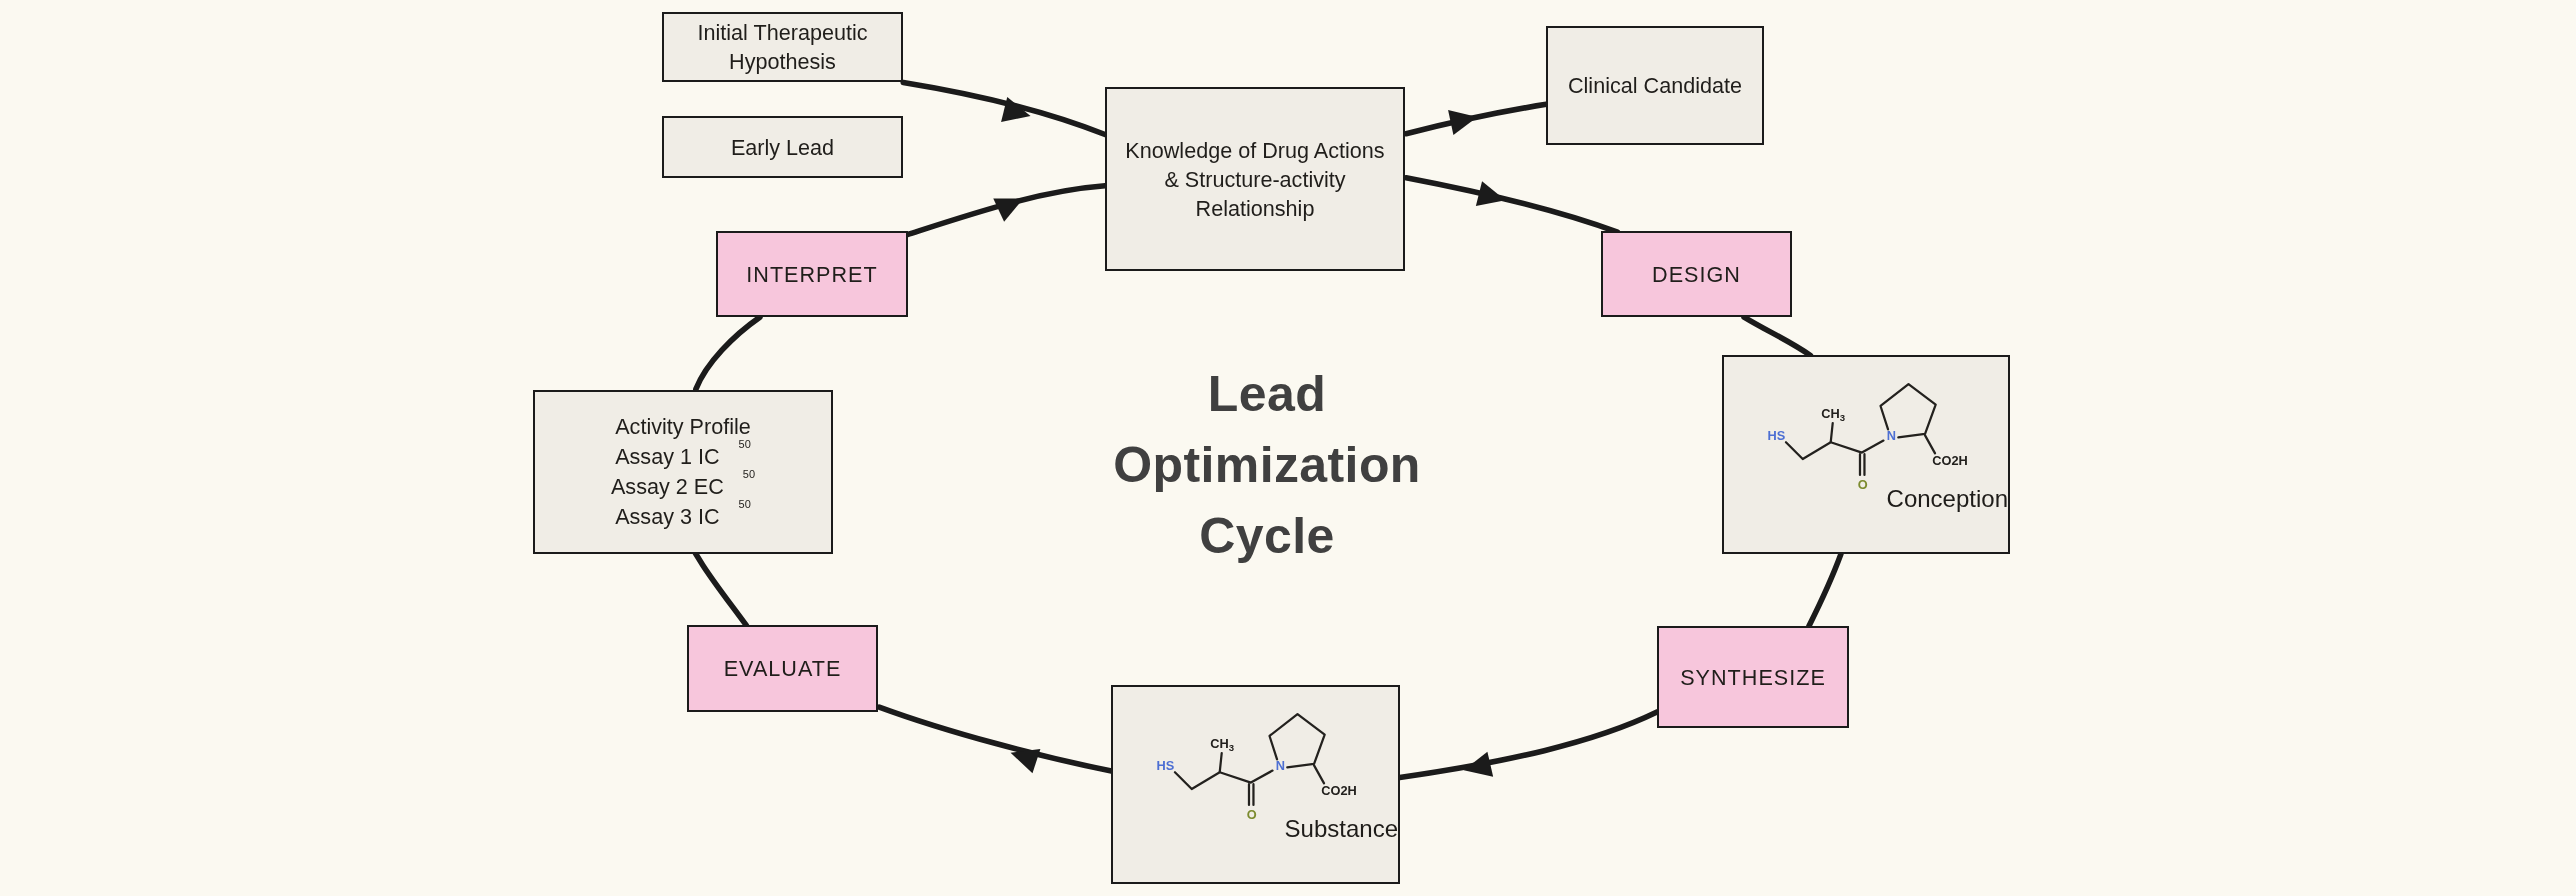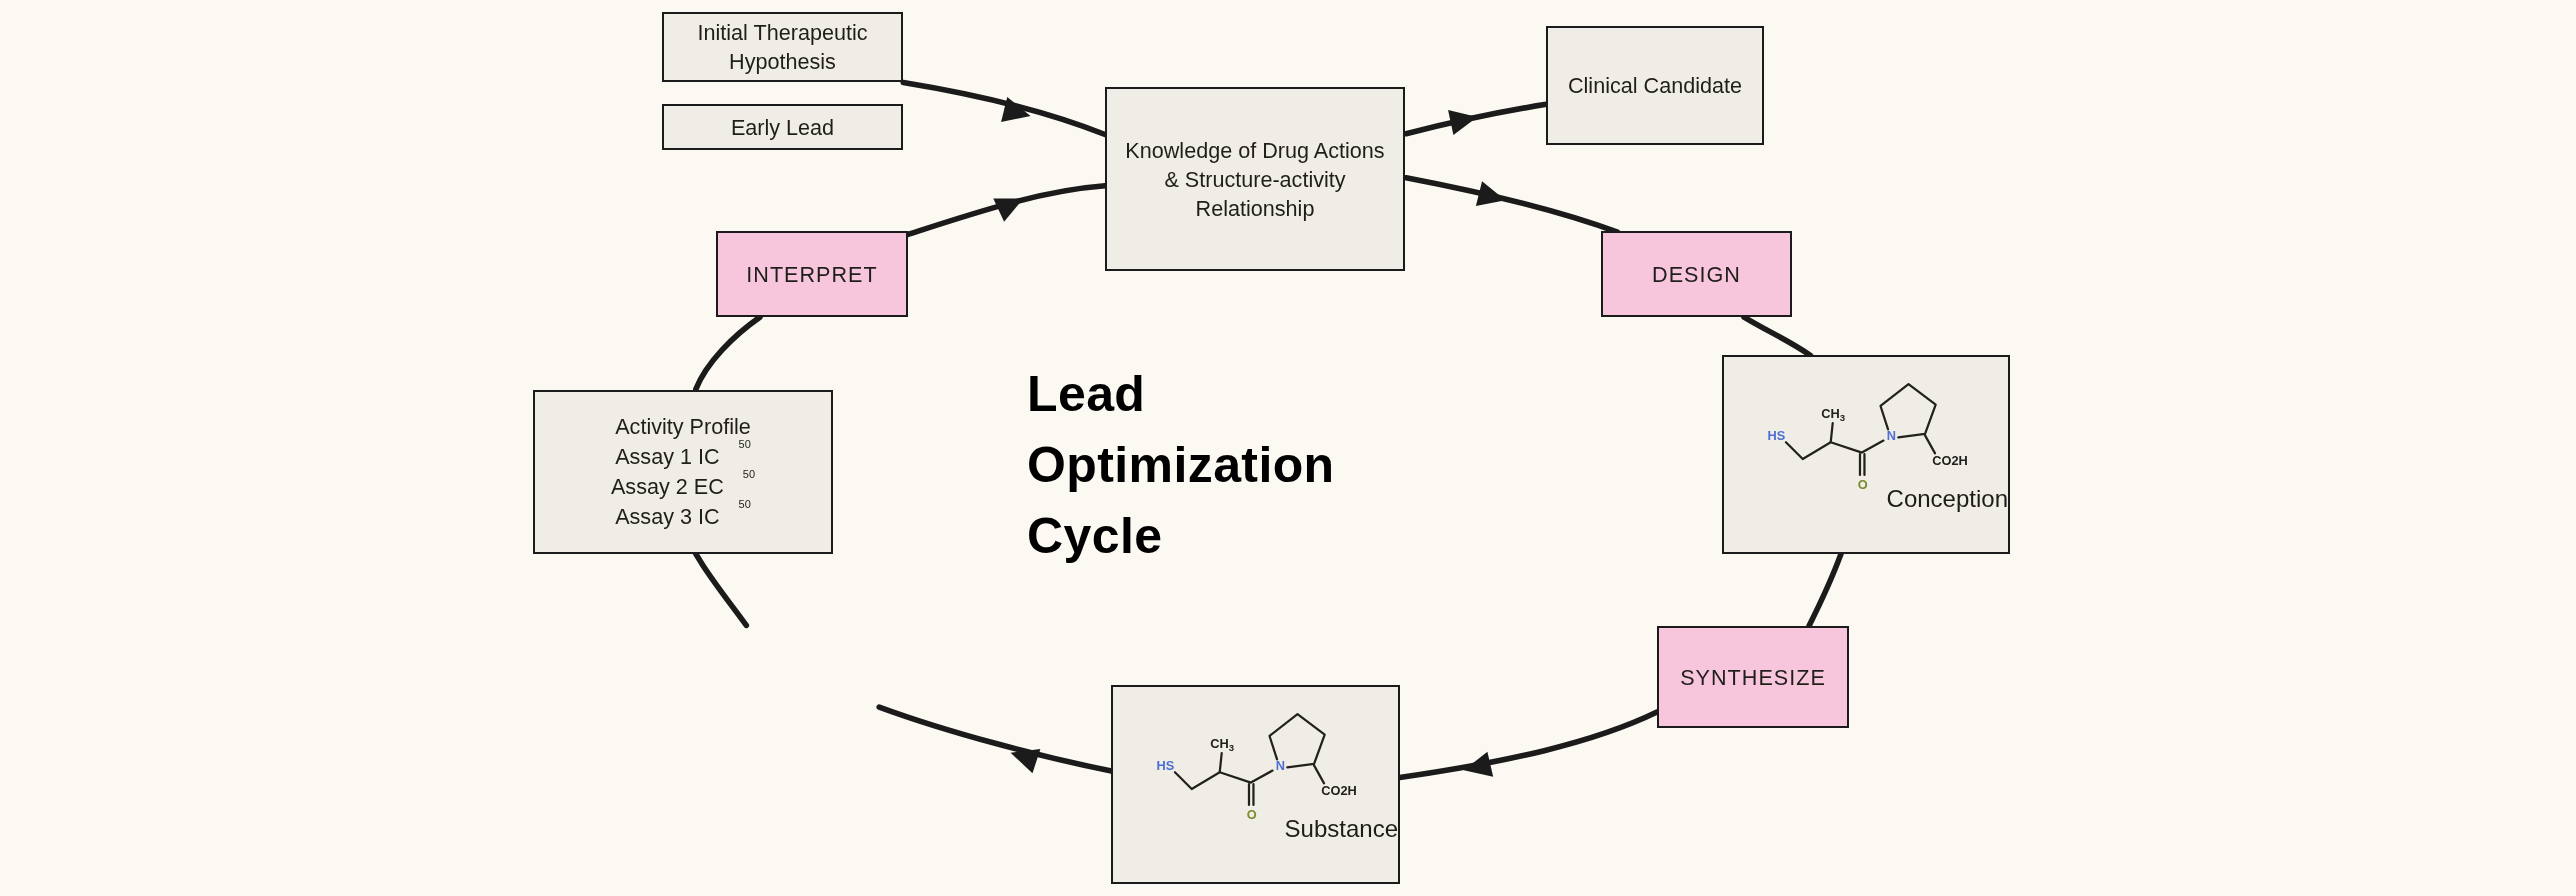--- a/index.html
+++ b/index.html
@@ -28,22 +28,22 @@
   .mol-node svg{position:absolute;left:-1.6px;top:1.6px}
   .mol-caption{
     position:absolute;left:0;top:128px;width:100%;
     text-align:right;font-size:24px;line-height:27px;color:#1E1C19;
   }
   .activity{line-height:30px}
   .assay-sup{font-size:11px;position:relative;top:-8px;margin-left:19px;line-height:0}
 
   .title{
     position:absolute;left:1027px;top:359px;width:480px;
-    text-align:left;font-weight:700;font-size:50px;line-height:71px;
-    letter-spacing:0.4px;color:#000000;
+    text-align:center;font-weight:700;font-size:50px;line-height:71px;
+    letter-spacing:0.4px;color:#404040;
   }
 
   .bond{fill:none;stroke:#23211E;stroke-width:2.8;stroke-linecap:round;stroke-linejoin:round}
   .atom{font-size:16px;font-weight:700;font-family:"Liberation Sans",sans-serif}
   .atom-blue{fill:var(--heteroatom-blue);font-weight:600}
   .atom-olive{fill:var(--oxygen-olive);font-weight:600}
   .atom-dark{fill:#23211E}
   .atom-sub{font-size:12px}
 </style>
 </head>
@@ -73,39 +73,42 @@
   <div class="title">
     <div>Lead</div>
     <div>Optimization</div>
     <div>Cycle</div>
   </div>
 
   <div class="node" style="left:662px;top:12px;width:241px;height:70px">
     <div>Initial Therapeutic</div>
     <div>Hypothesis</div>
   </div>
-  <div class="node" style="left:662px;top:104px;width:241px;height:46px">
+  <div class="node" style="left:662px;top:116px;width:241px;height:62px">
     <div>Early Lead</div>
   </div>
 
   <div class="node" style="left:1105px;top:87px;width:300px;height:184px">
     <div>Knowledge of Drug Actions</div>
     <div>&amp; Structure-activity</div>
     <div>Relationship</div>
   </div>
 
   <div class="node" style="left:1546px;top:26.4px;width:218px;height:119px">
     <div>Clinical Candidate</div>
   </div>
 
   <div class="node stage" style="left:716px;top:231px;width:192px;height:86px">
     <div>INTERPRET</div>
   </div>
   <div class="node stage" style="left:1601px;top:231px;width:191px;height:86px">
     <div>DESIGN</div>
+  </div>
+  <div class="node stage" style="left:687px;top:625px;width:191px;height:87px">
+    <div>EVALUATE</div>
   </div>
   <div class="node stage" style="left:1657px;top:626px;width:192px;height:102px">
     <div>SYNTHESIZE</div>
   </div>
 
   <div class="node activity" style="left:533px;top:390px;width:300px;height:164px">
     <div>Activity Profile</div>
     <div><span>Assay 1 IC</span><sup class="assay-sup">50</sup></div>
     <div><span>Assay 2 EC</span><sup class="assay-sup">50</sup></div>
     <div><span>Assay 3 IC</span><sup class="assay-sup">50</sup></div>

